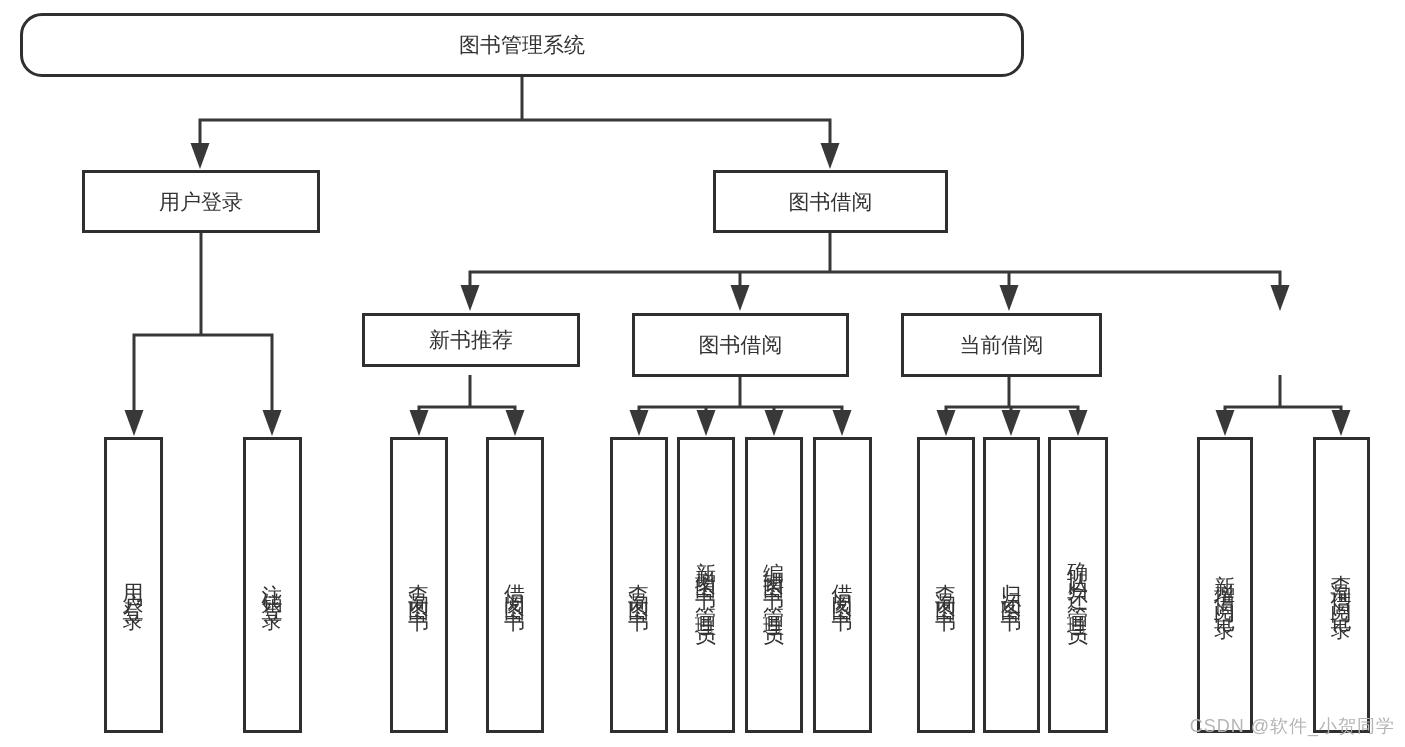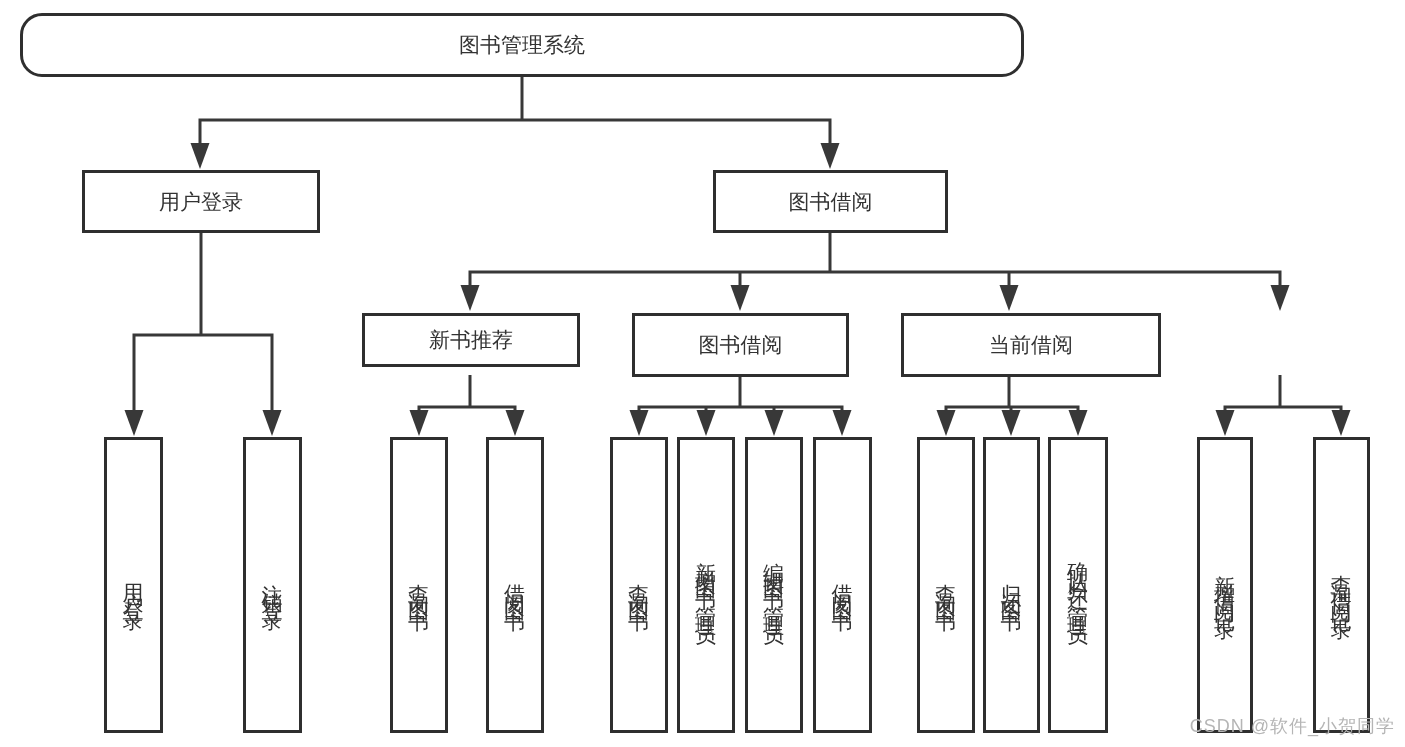--- a/index.html
+++ b/index.html
@@ -43,21 +43,21 @@
     font-size: 21px;
   }
   
   #root        { left: 20px;  top: 13px;  width: 1004px; height: 64px; border-radius: 22px; }
   
   #n-user      { left: 82px;  top: 170px; width: 238px; height: 63px; }
   #n-bookmgmt  { left: 713px; top: 170px; width: 235px; height: 63px; }
   
   #n-newrec    { left: 362px; top: 313px; width: 218px; height: 54px; }
   #n-borrow    { left: 632px; top: 313px; width: 217px; height: 64px; }
-  #n-current   { left: 901px; top: 313px; width: 260px; height: 64px; }
+  #n-current   { left: 901px; top: 313px; width: 201px; height: 64px; }
   #n-record    { left: 1172px;top: 313px; width: 216px; height: 64px; }
   
   .leaf { top: 437px; height: 296px; }
   #l-1a { left: 104px;  width: 59px; }
   #l-1b { left: 243px;  width: 59px; }
   #l-2a { left: 390px;  width: 58px; }
   #l-2b { left: 486px;  width: 58px; }
   #l-3a { left: 610px;  width: 58px; }
   #l-3b { left: 677px;  width: 58px; }
   #l-3c { left: 745px;  width: 58px; }

